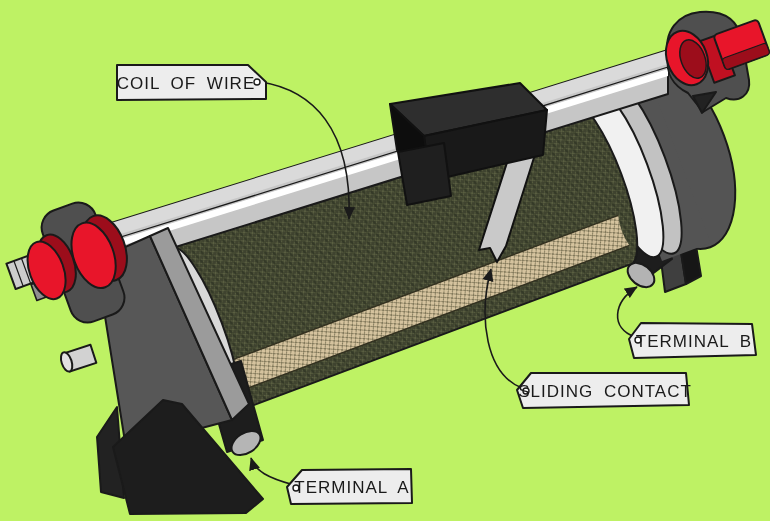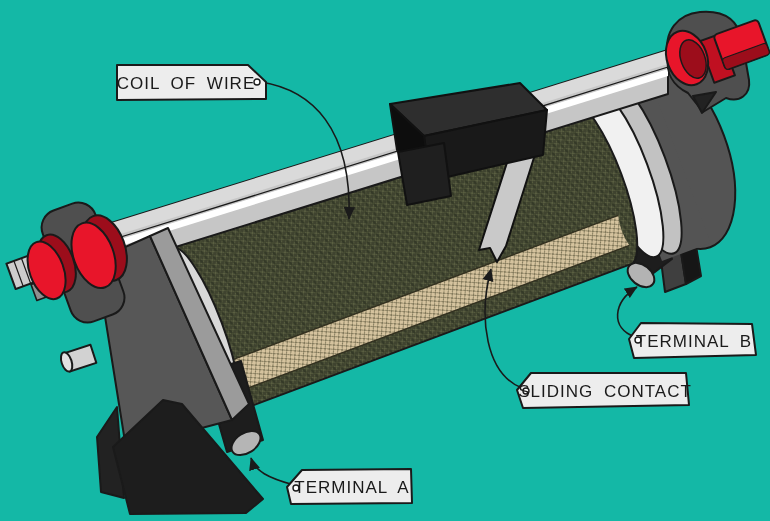--- a/index.html
+++ b/index.html
@@ -1,16 +1,16 @@
 <!DOCTYPE html>
 <html><head>
 <meta charset="utf-8">
 <style>
   html,body{margin:0;padding:0;background:#ffffff;}
-  .stage{position:relative;width:770px;height:521px;background:#14b8a6;overflow:hidden;
+  .stage{position:relative;width:770px;height:521px;background:#bef264;overflow:hidden;
          font-family:"Liberation Sans", sans-serif;}
   svg{display:block;}
   .tag-text{font-family:"Liberation Sans", sans-serif;font-size:17px;fill:#1a1a1a;
             letter-spacing:1px;word-spacing:5px;}
 </style>
 </head>
 <body>
 
 <div class="stage">
 <svg width="770" height="521" viewBox="0 0 770 521">

